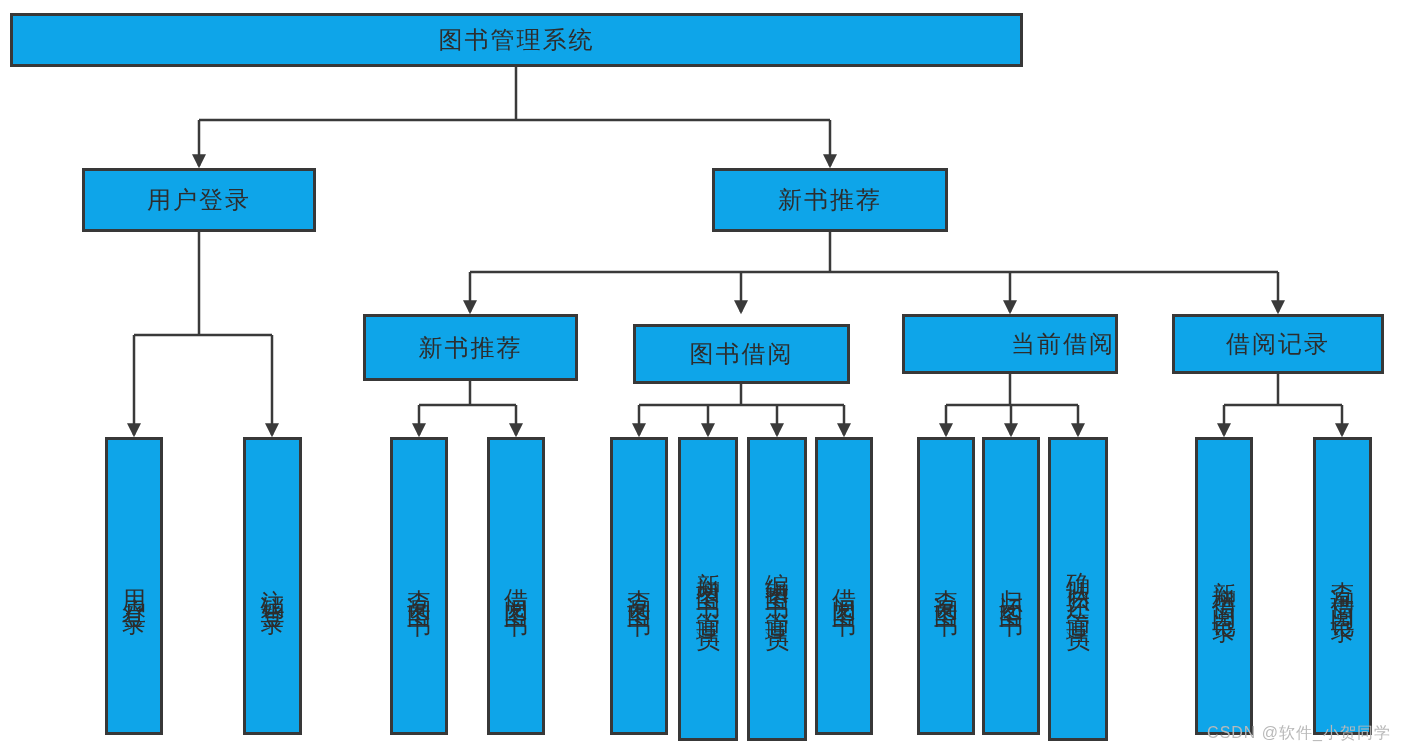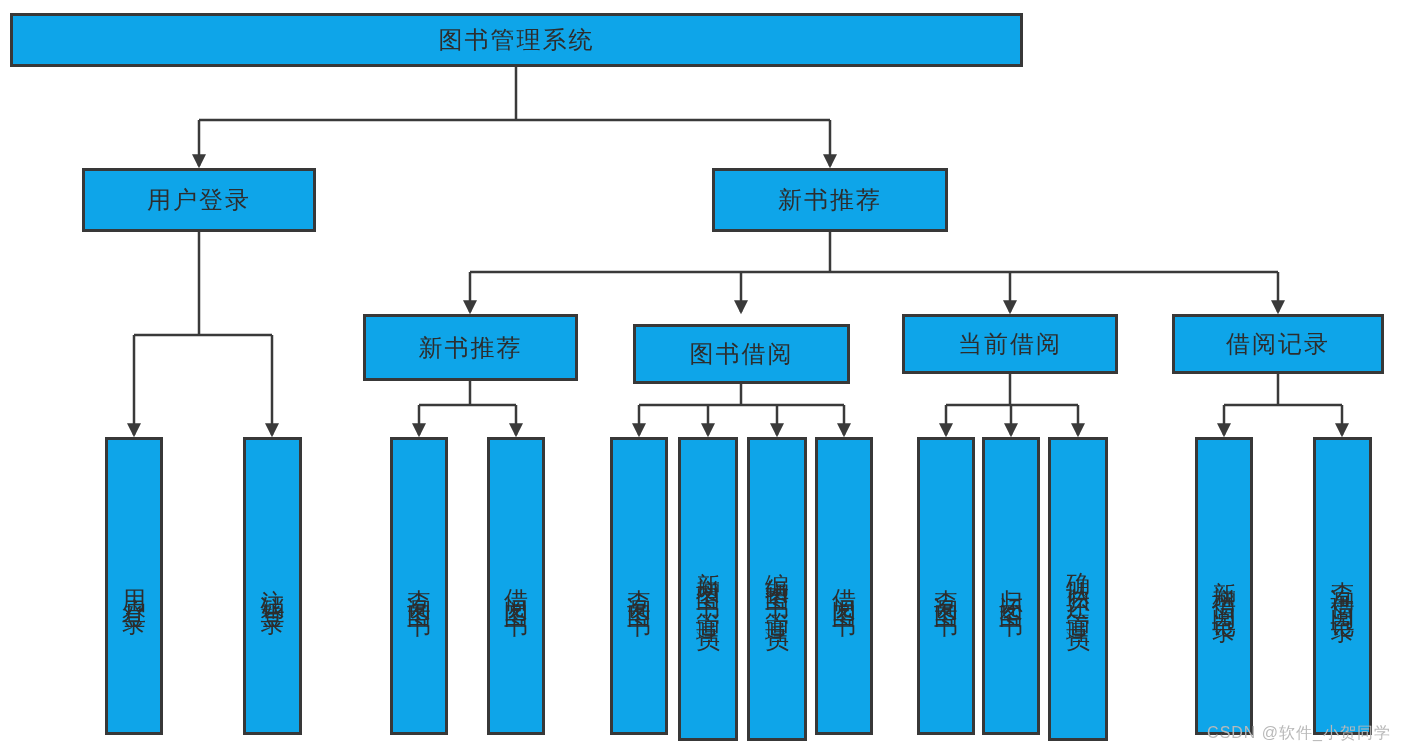--- a/index.html
+++ b/index.html
@@ -111,21 +111,21 @@
     </div>
     <div class="node" style="left: 712px; top: 168px; width: 236px; height: 64px; border-color: rgb(56, 56, 56);">
       <span class="node-label" style="color: rgb(45, 45, 45);">新书推荐</span>
     </div>
     <div class="node" style="left: 363px; top: 314px; width: 215px; height: 67px; border-color: rgb(56, 56, 56);">
       <span class="node-label" style="color: rgb(45, 45, 45);">新书推荐</span>
     </div>
     <div class="node" style="left: 633px; top: 324px; width: 217px; height: 60px; border-color: rgb(56, 56, 56);">
       <span class="node-label" style="color: rgb(45, 45, 45);">图书借阅</span>
     </div>
-    <div class="node" style="left: 902px; top: 314px; width: 216px; height: 60px; border-color: rgb(56, 56, 56);">
+    <div class="node" style="left: 902px; top: 314px; width: 216px; height: 60px; border-color: rgb(56, 56, 56); justify-content: flex-end;">
       <span class="node-label" style="color: rgb(45, 45, 45);">当前借阅</span>
     </div>
     <div class="node" style="left: 1172px; top: 314px; width: 212px; height: 60px; border-color: rgb(56, 56, 56);">
       <span class="node-label" style="color: rgb(45, 45, 45);">借阅记录</span>
     </div>
     <div class="node vertical" style="left: 105px; top: 437px; width: 58px; height: 298px; border-color: rgb(56, 56, 56);">
       <span class="node-label" style="color: rgb(45, 45, 45);">用户登录</span>
     </div>
     <div class="node vertical" style="left: 243px; top: 437px; width: 59px; height: 298px; border-color: rgb(56, 56, 56);">
       <span class="node-label" style="color: rgb(45, 45, 45);">注销登录</span>

